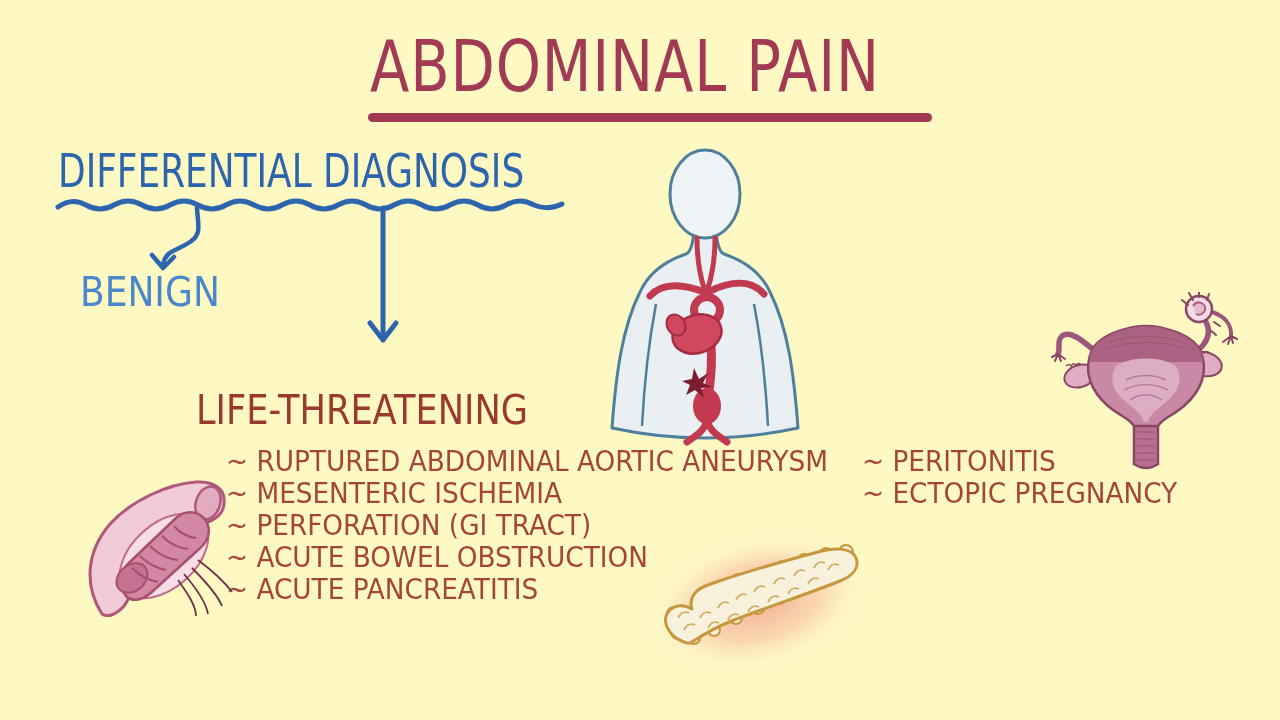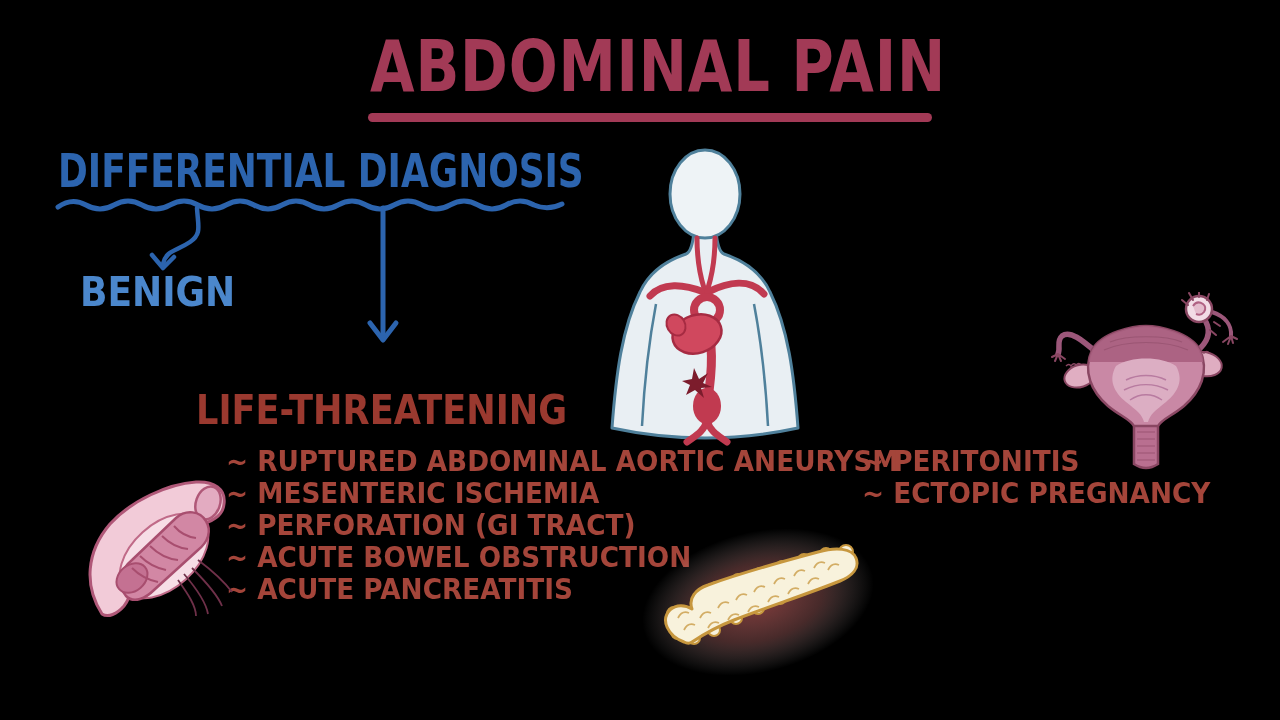--- a/index.html
+++ b/index.html
@@ -1,18 +1,18 @@
 <!DOCTYPE html>
 <html style="--title-maroon: #a23a56; --blue-primary: #2c64ae; --blue-light: #4b87cc; --red-heading: #9a392f; --red-list: #a4453a; --torso-fill: #e9eff3; --torso-outline: #4f809b; --aorta-red: #c13a50; --heart-red: #d0485e; --rupture-dark: #7c1c2c; --uterus-outline: #8a4763; --uterus-mid: #c988a5; --uterus-dark: #a85f80; --uterus-light: #e0aec2; --bowel-light: #f2cbd8; --bowel-mid: #d287a4; --bowel-outline: #b05878; --pancreas-fill: #f8f2dc; --pancreas-outline: #c7973e; --glow-red: #e96a6a;"><head>
 <meta charset="utf-8">
 <style>
   html,body{margin:0;padding:0;background:#fff;}
   #canvas{
     position:relative;width:1280px;height:720px;overflow:hidden;
-    background:#000000;font-family:"DejaVu Sans",sans-serif;font-weight:bold;
+    background:#fef9c3;font-family:"DejaVu Sans",sans-serif;font-weight:normal;
   }
   .abs{position:absolute;white-space:nowrap;transform-origin:0 0;}
 
   .title{
     left:370px;top:28px;font-size:72px;line-height:76px;
     color:var(--title-maroon,#a23a56);transform:scaleX(0.80);
     letter-spacing:1px;
   }
   .title-underline{
     left:368px;top:113px;width:564px;height:9px;border-radius:5px;

